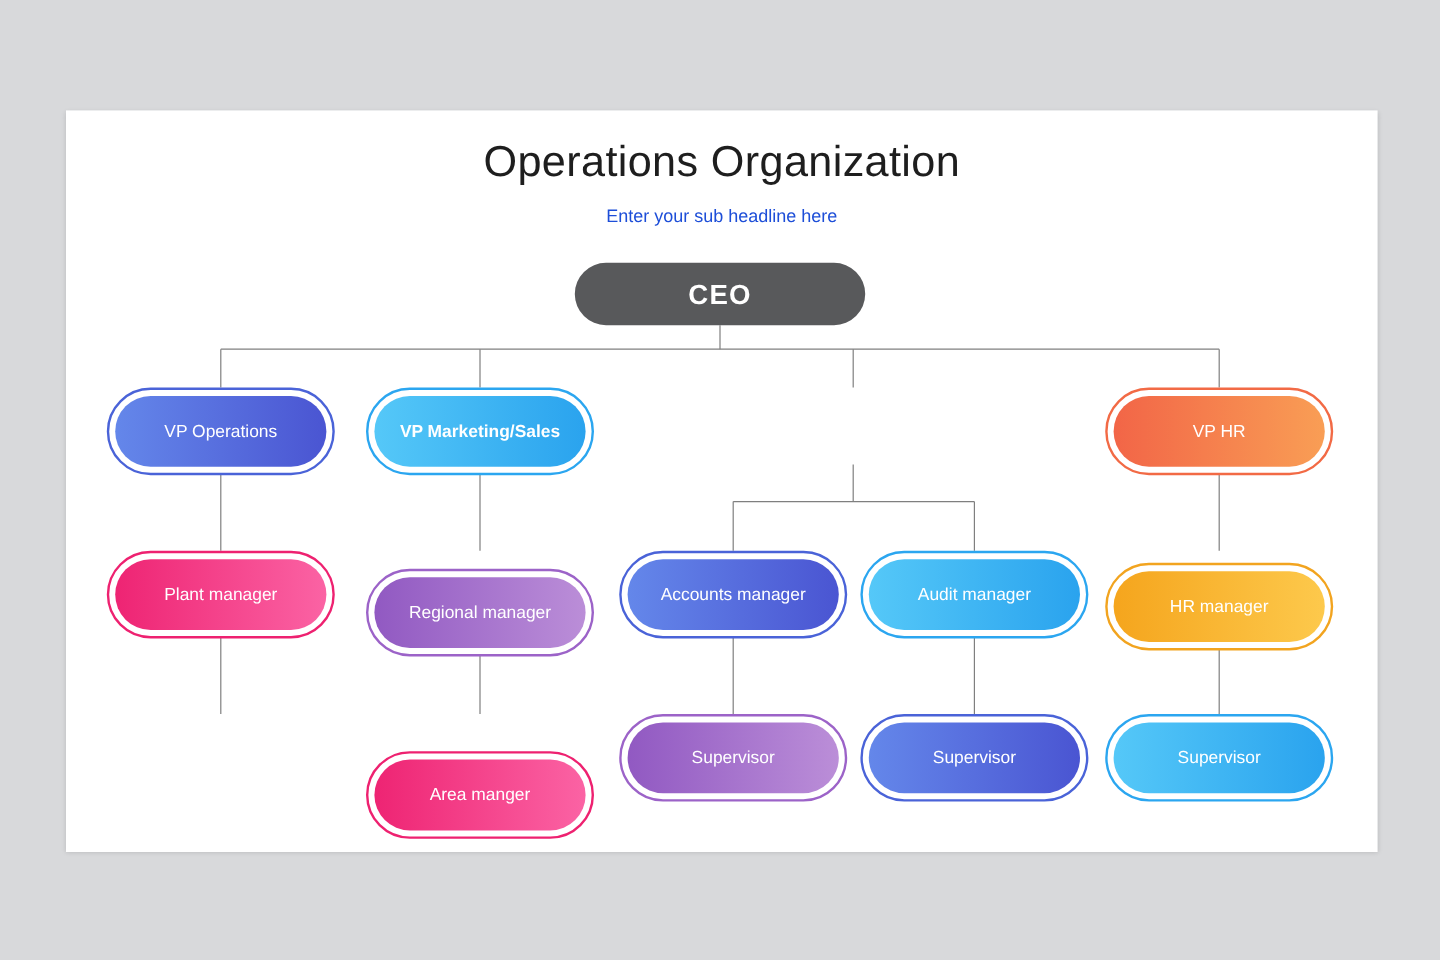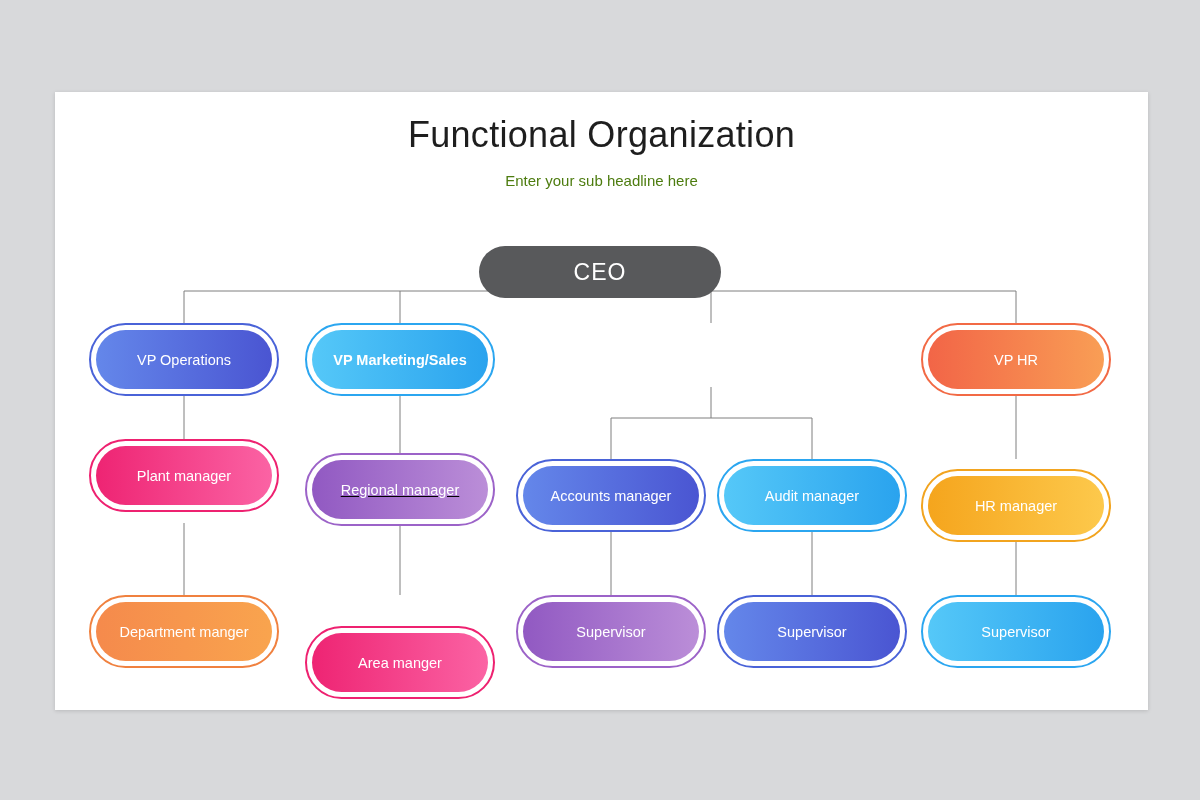--- a/index.html
+++ b/index.html
@@ -15,29 +15,29 @@
     background:#ffffff;
     box-shadow:0 1px 4px rgba(0,0,0,0.15);
   }
   .title {
     position:absolute; top:22px; left:0; width:100%;
     text-align:center; font-size:36px; font-weight:500;
     color:#1e1e1e; letter-spacing:0.3px;
   }
   .subtitle {
     position:absolute; top:80px; left:0; width:100%;
-    text-align:center; font-size:15px; color:#4d7c0f;
+    text-align:center; font-size:15px; color:#1d4ed8;
   }
   .connectors { position:absolute; left:0; top:0; z-index:0; }
   .ceo {
     position:absolute; left:424px; top:127px;
     width:242px; height:52px; z-index:1;
     background:#58595b; border-radius:28px;
-    color:#ffffff; font-size:23px; font-weight:normal; letter-spacing:1px;
-    display:flex; align-items:center; justify-content:center;margin-top:27px;
+    color:#ffffff; font-size:23px; font-weight:bold; letter-spacing:1px;
+    display:flex; align-items:center; justify-content:center;
   }
   .node {
     position:absolute; z-index:1;
     width:190px; height:73px; box-sizing:border-box;
     border:2px solid var(--ring);
     border-radius:40px; background:#ffffff; padding:5px;
   }
   .node-inner {
     width:100%; height:100%; border-radius:40px;
     background:linear-gradient(90deg, var(--g1), var(--g2));
@@ -51,21 +51,21 @@
   .scheme-coral  { --ring:#f26a45; --g1:#f26547; --g2:#f99e55; }
   .scheme-pink   { --ring:#ee2170; --g1:#ee2473; --g2:#fb63a4; }
   .scheme-purple { --ring:#9c63c8; --g1:#9159c2; --g2:#bb8ed8; }
   .scheme-orange { --ring:#f0813f; --g1:#f58a4c; --g2:#f9a44e; }
 </style>
 </head>
 <body>
 
 <div class="slide">
 
-  <div class="title">Functional Organization</div>
+  <div class="title">Operations Organization</div>
   <div class="subtitle">Enter your sub headline here</div>
 
   <svg class="connectors" width="1093" height="618" viewBox="0 0 1093 618">
     <g stroke="#7f7f7f" stroke-width="1">
 
       <line x1="545" y1="179" x2="545" y2="199"></line>
 
       <line x1="129" y1="199" x2="961" y2="199"></line>
 
       <line x1="129" y1="199" x2="129" y2="231"></line>
@@ -95,39 +95,36 @@
   <div class="node scheme-blue" style="left:34px; top:231px;">
     <div class="node-inner">VP Operations</div>
   </div>
   <div class="node scheme-cyan" style="left:250px; top:231px;font-weight:bold;">
     <div class="node-inner">VP Marketing/Sales</div>
   </div>
   <div class="node scheme-coral" style="left:866px; top:231px;">
     <div class="node-inner">VP HR</div>
   </div>
 
-  <div class="node scheme-pink" style="left:34px; top:347px;">
+  <div class="node scheme-pink" style="left:34px; top:367px;">
     <div class="node-inner">Plant manager</div>
   </div>
-  <div class="node scheme-purple" style="left:250px; top:361px;text-decoration:underline;">
+  <div class="node scheme-purple" style="left:250px; top:382px;">
     <div class="node-inner">Regional manager</div>
   </div>
   <div class="node scheme-blue" style="left:461px; top:367px;">
     <div class="node-inner">Accounts manager</div>
   </div>
   <div class="node scheme-cyan" style="left:662px; top:367px;">
     <div class="node-inner">Audit manager</div>
   </div>
   <div class="node scheme-amber" style="left:866px; top:377px;">
     <div class="node-inner">HR manager</div>
   </div>
 
-  <div class="node scheme-orange" style="left:34px; top:503px;">
-    <div class="node-inner">Department manger</div>
-  </div>
   <div class="node scheme-pink" style="left:250px; top:503px;margin-top:31px;">
     <div class="node-inner">Area manger</div>
   </div>
   <div class="node scheme-purple" style="left:461px; top:503px;">
     <div class="node-inner">Supervisor</div>
   </div>
   <div class="node scheme-blue" style="left:662px; top:503px;">
     <div class="node-inner">Supervisor</div>
   </div>
   <div class="node scheme-cyan" style="left:866px; top:503px;">

